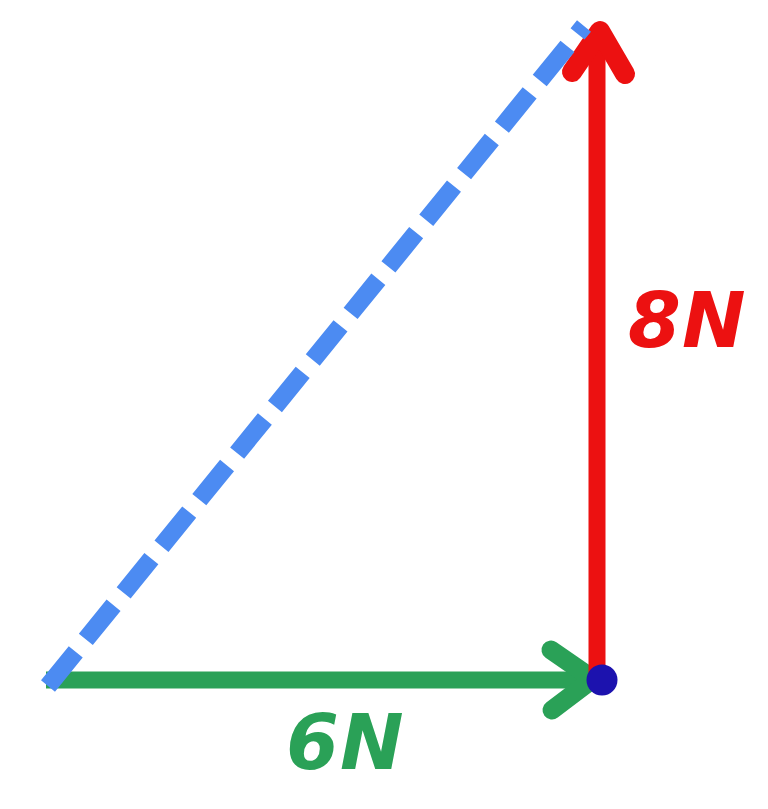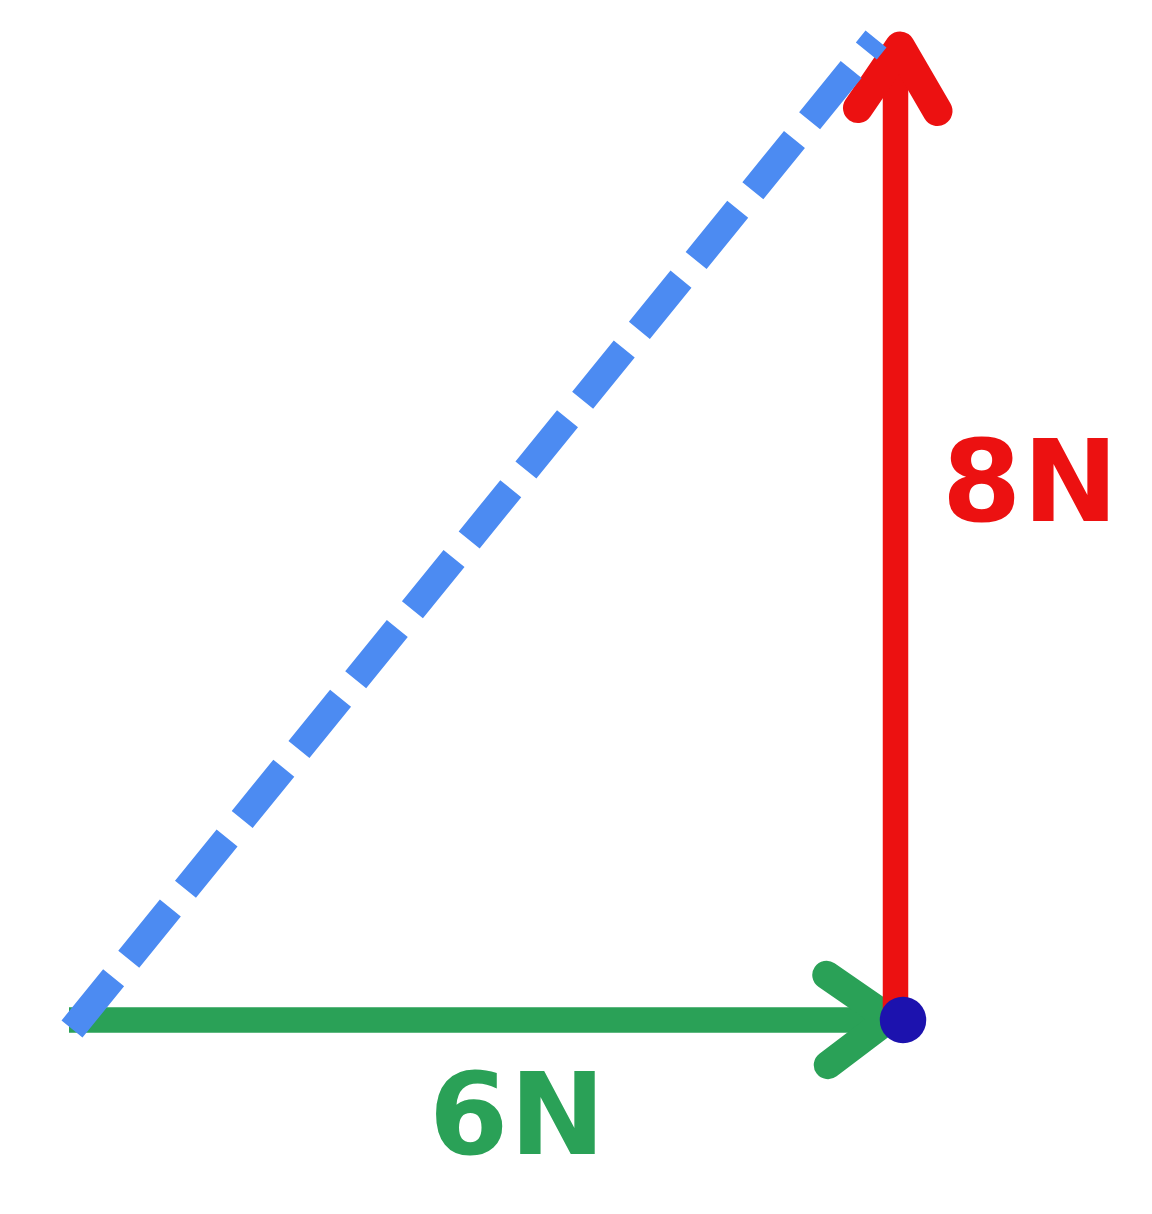--- a/index.html
+++ b/index.html
@@ -7,20 +7,21 @@
     padding: 0;
     background: #ffffff;
   }
   .stage {
     position: relative;
     width: 768px;
     height: 809px;
     background: #ffffff;
     overflow: hidden;
     font-family: "DejaVu Sans", "Liberation Sans", sans-serif;
+    font-style: italic;
   }
   svg {
     display: block;
     width: 768px;
     height: 809px;
   }
   .vector-label {
     font-family: "DejaVu Sans", "Liberation Sans", sans-serif;
     font-weight: bold;
     font-size: 76px;

